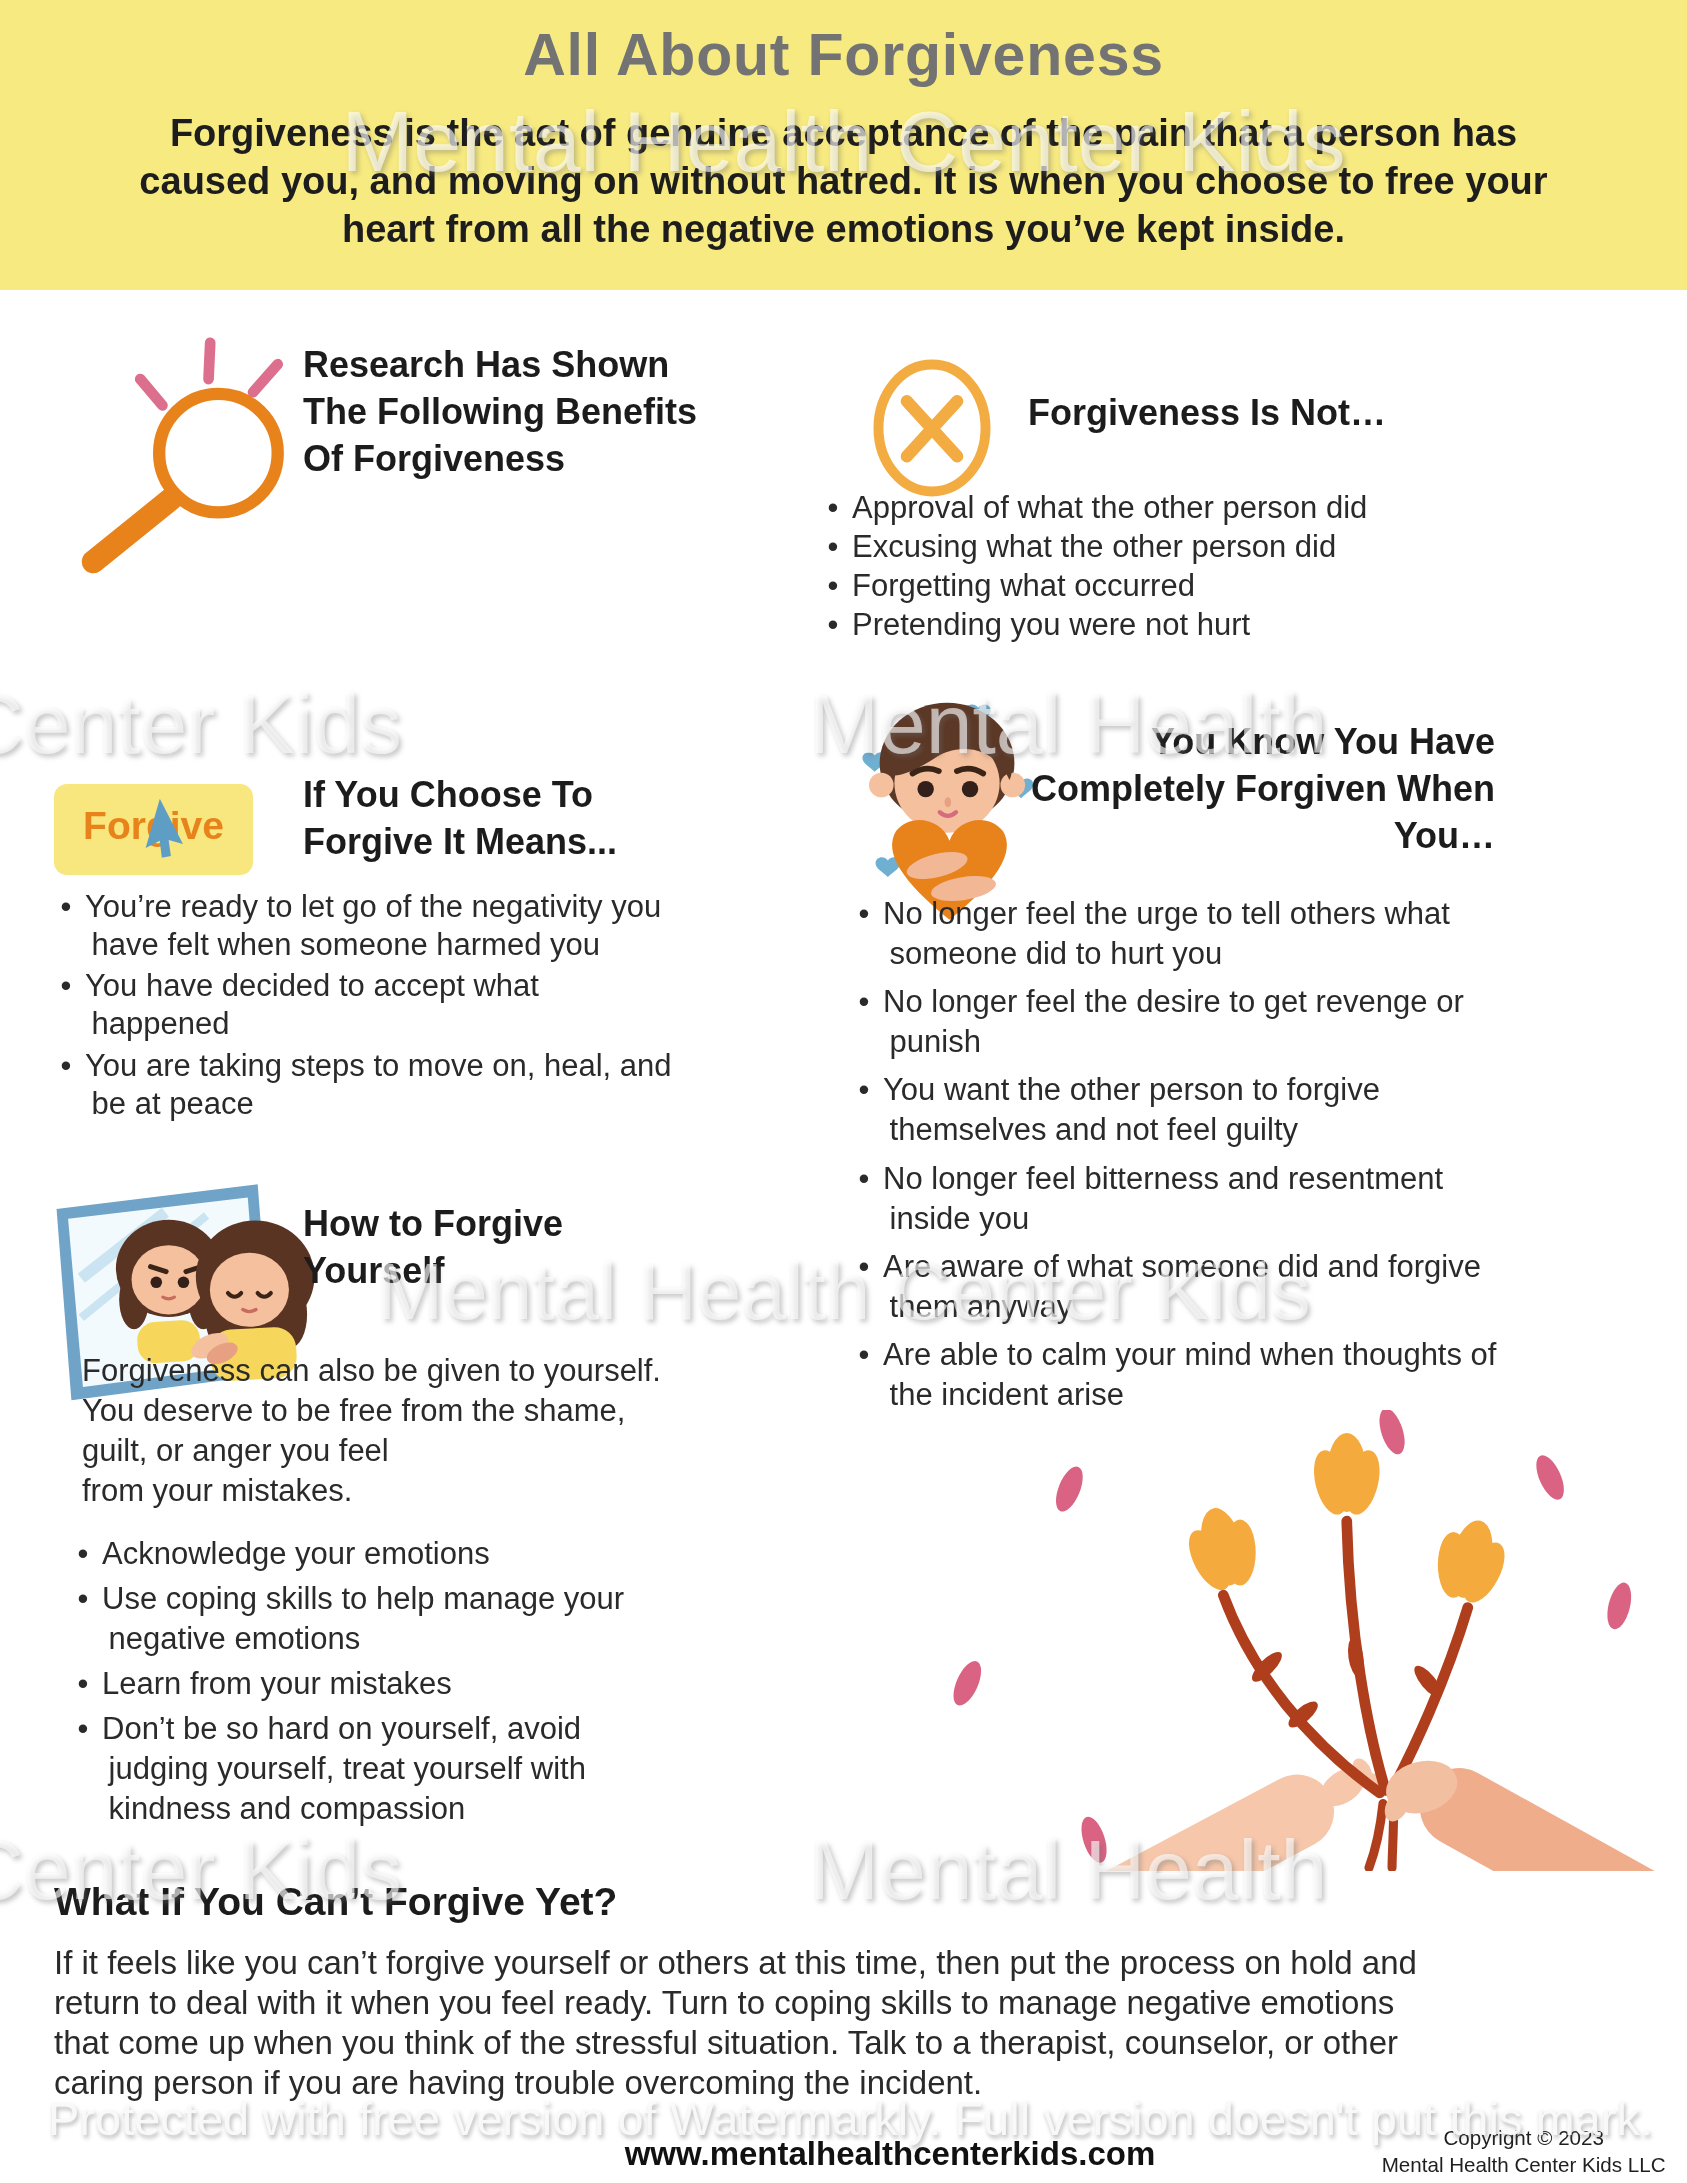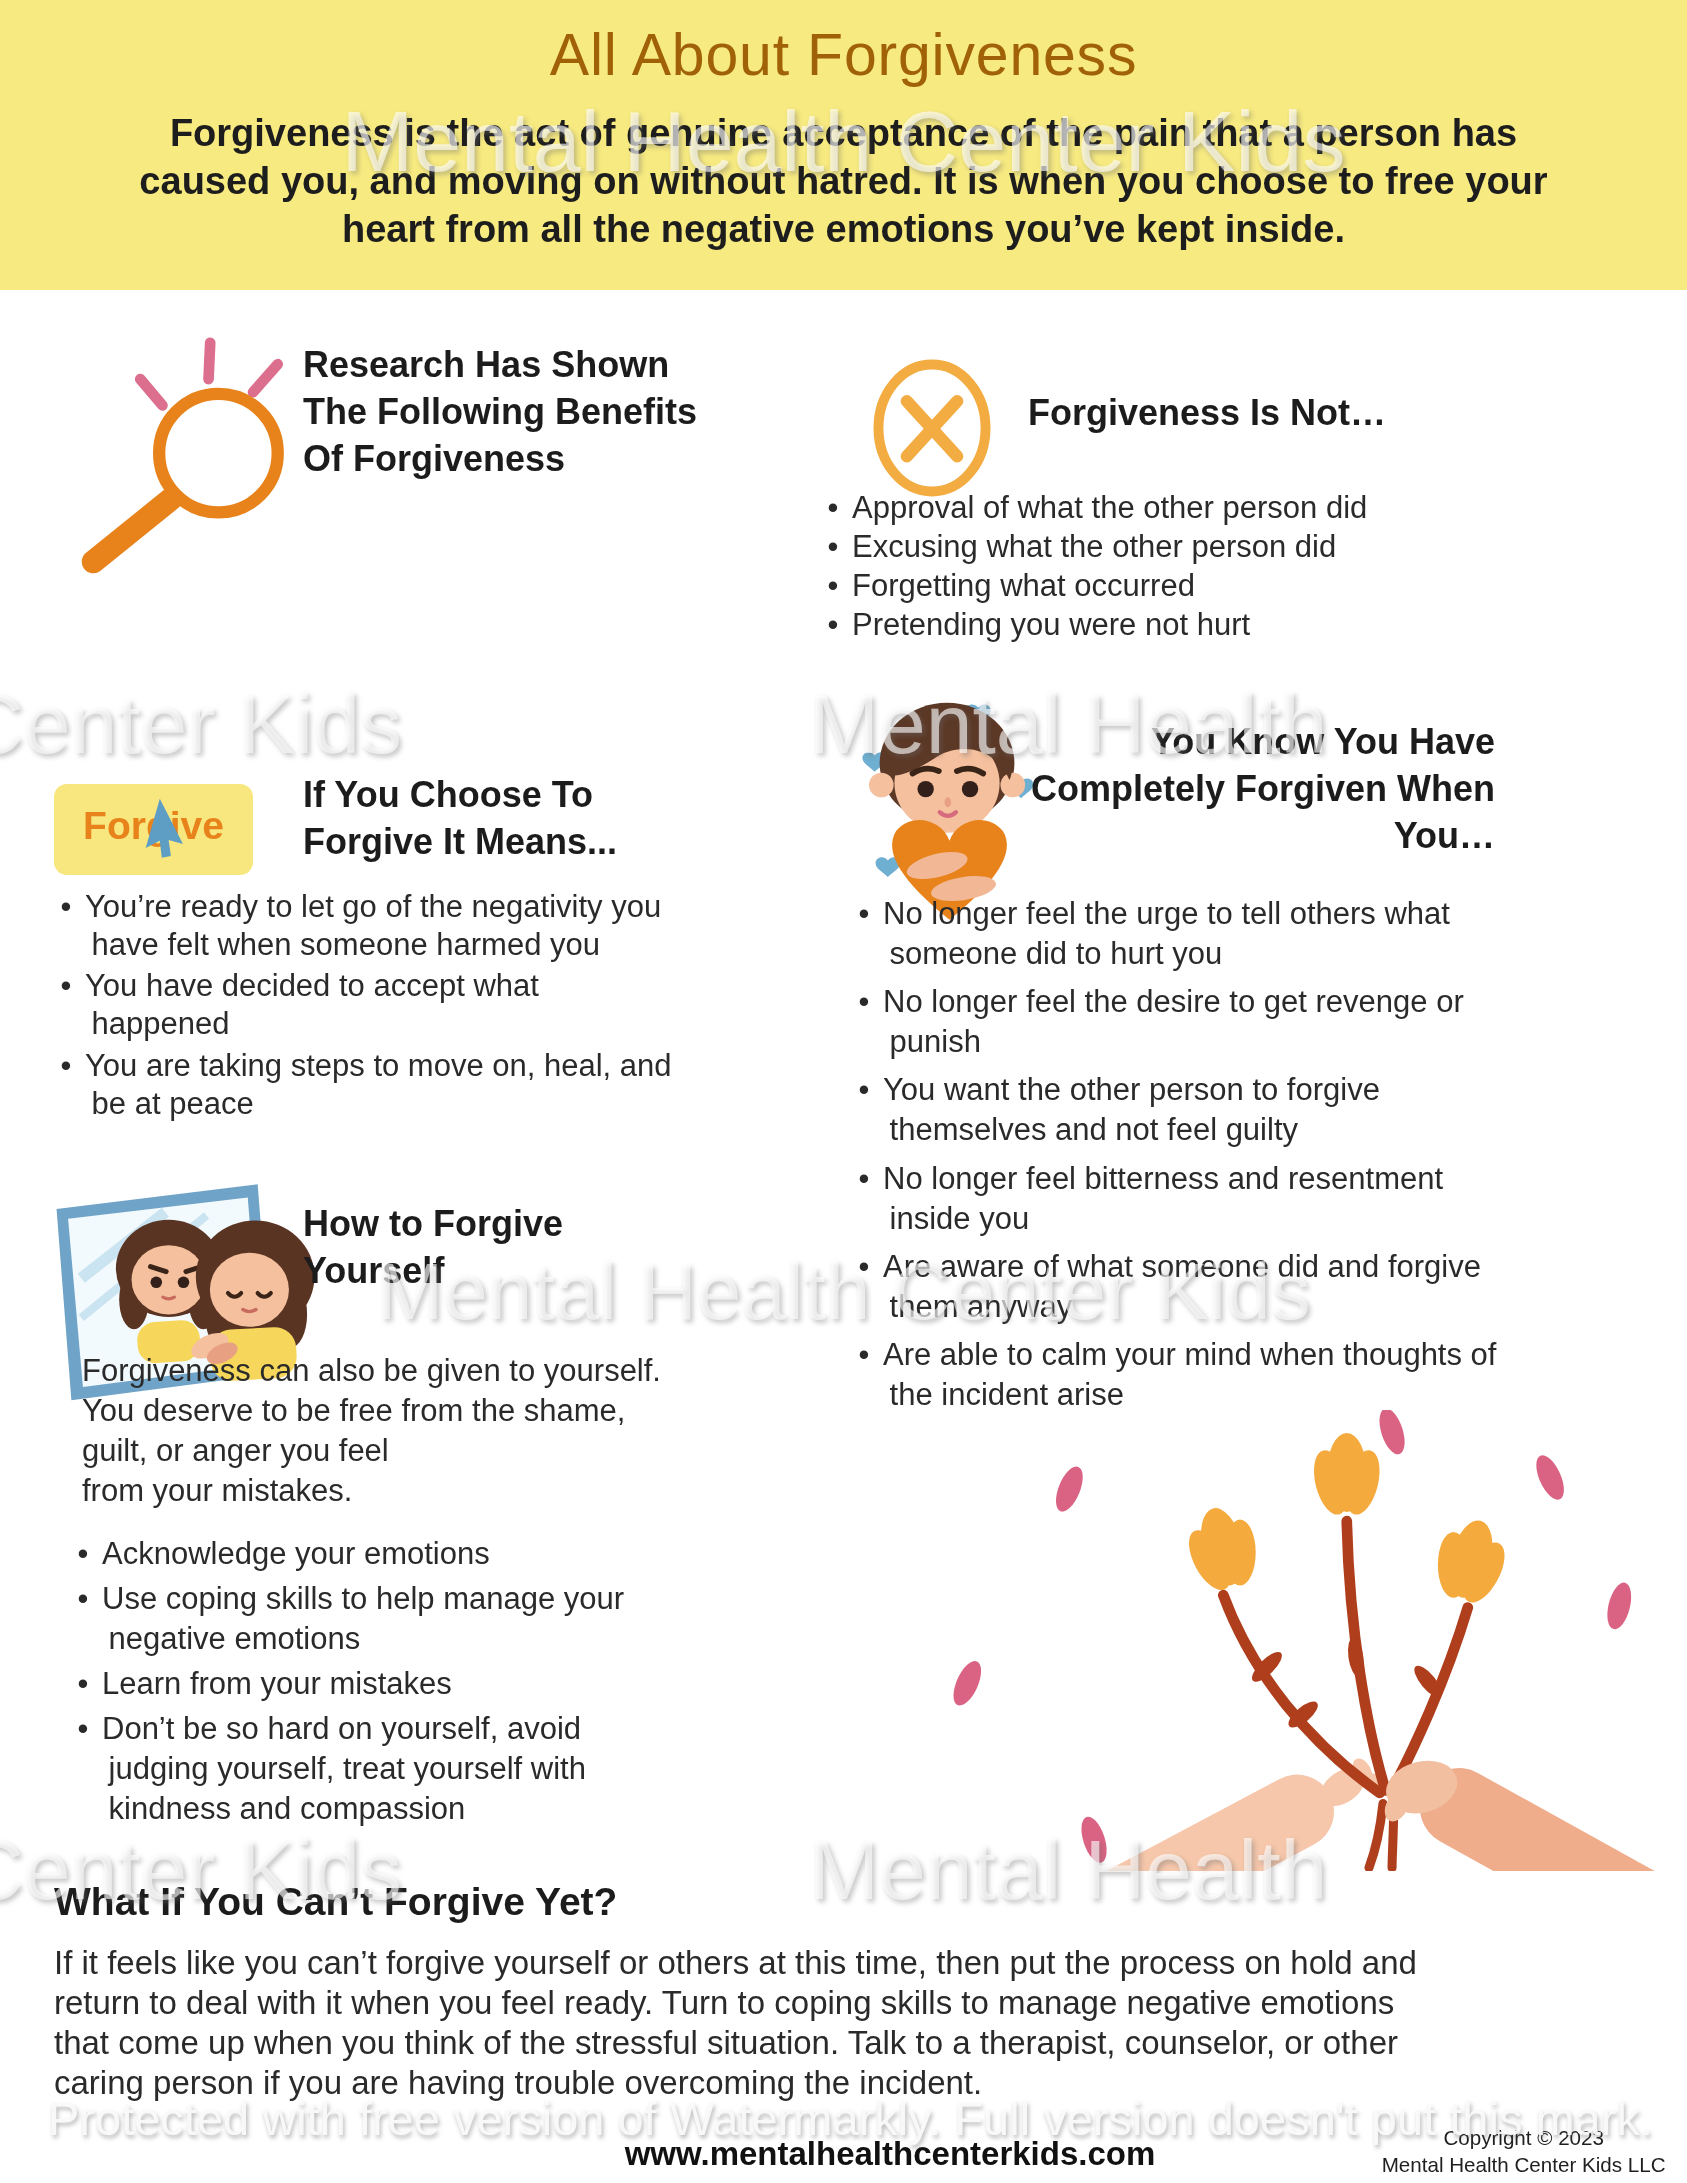--- a/index.html
+++ b/index.html
@@ -4,21 +4,21 @@
 <style>
   html,body{margin:0;padding:0;background:#ffffff;}
   #page{position:relative;width:1687px;height:2183px;background:#ffffff;overflow:hidden;
         font-family:"Liberation Sans",sans-serif;color:#262626;}
   .abs{position:absolute;}
   .nowrap{white-space:nowrap;}
 
   
   .header{position:absolute;left:0;top:0;width:1687px;height:290px;background:#F7EA80;}
   .title{position:absolute;left:0;top:21.4px;width:100%;text-align:center;
-         font-size:59px;font-weight:400;color:#a16207;letter-spacing:0.8px;}
+         font-size:59px;font-weight:700;color:#737373;letter-spacing:0.8px;}
   .intro{position:absolute;left:0;top:109px;width:100%;text-align:center;
          font-size:38px;line-height:48px;font-weight:600;color:#1d1d1d;}
 
   
   .h{position:absolute;font-size:36px;font-weight:700;line-height:47px;color:#1c1c1c;}
   .hline{white-space:nowrap;}
 
   
   .list{position:absolute;font-size:31px;line-height:40px;color:#2a2a2a;}
   .li{position:relative;padding-left:26px;}

